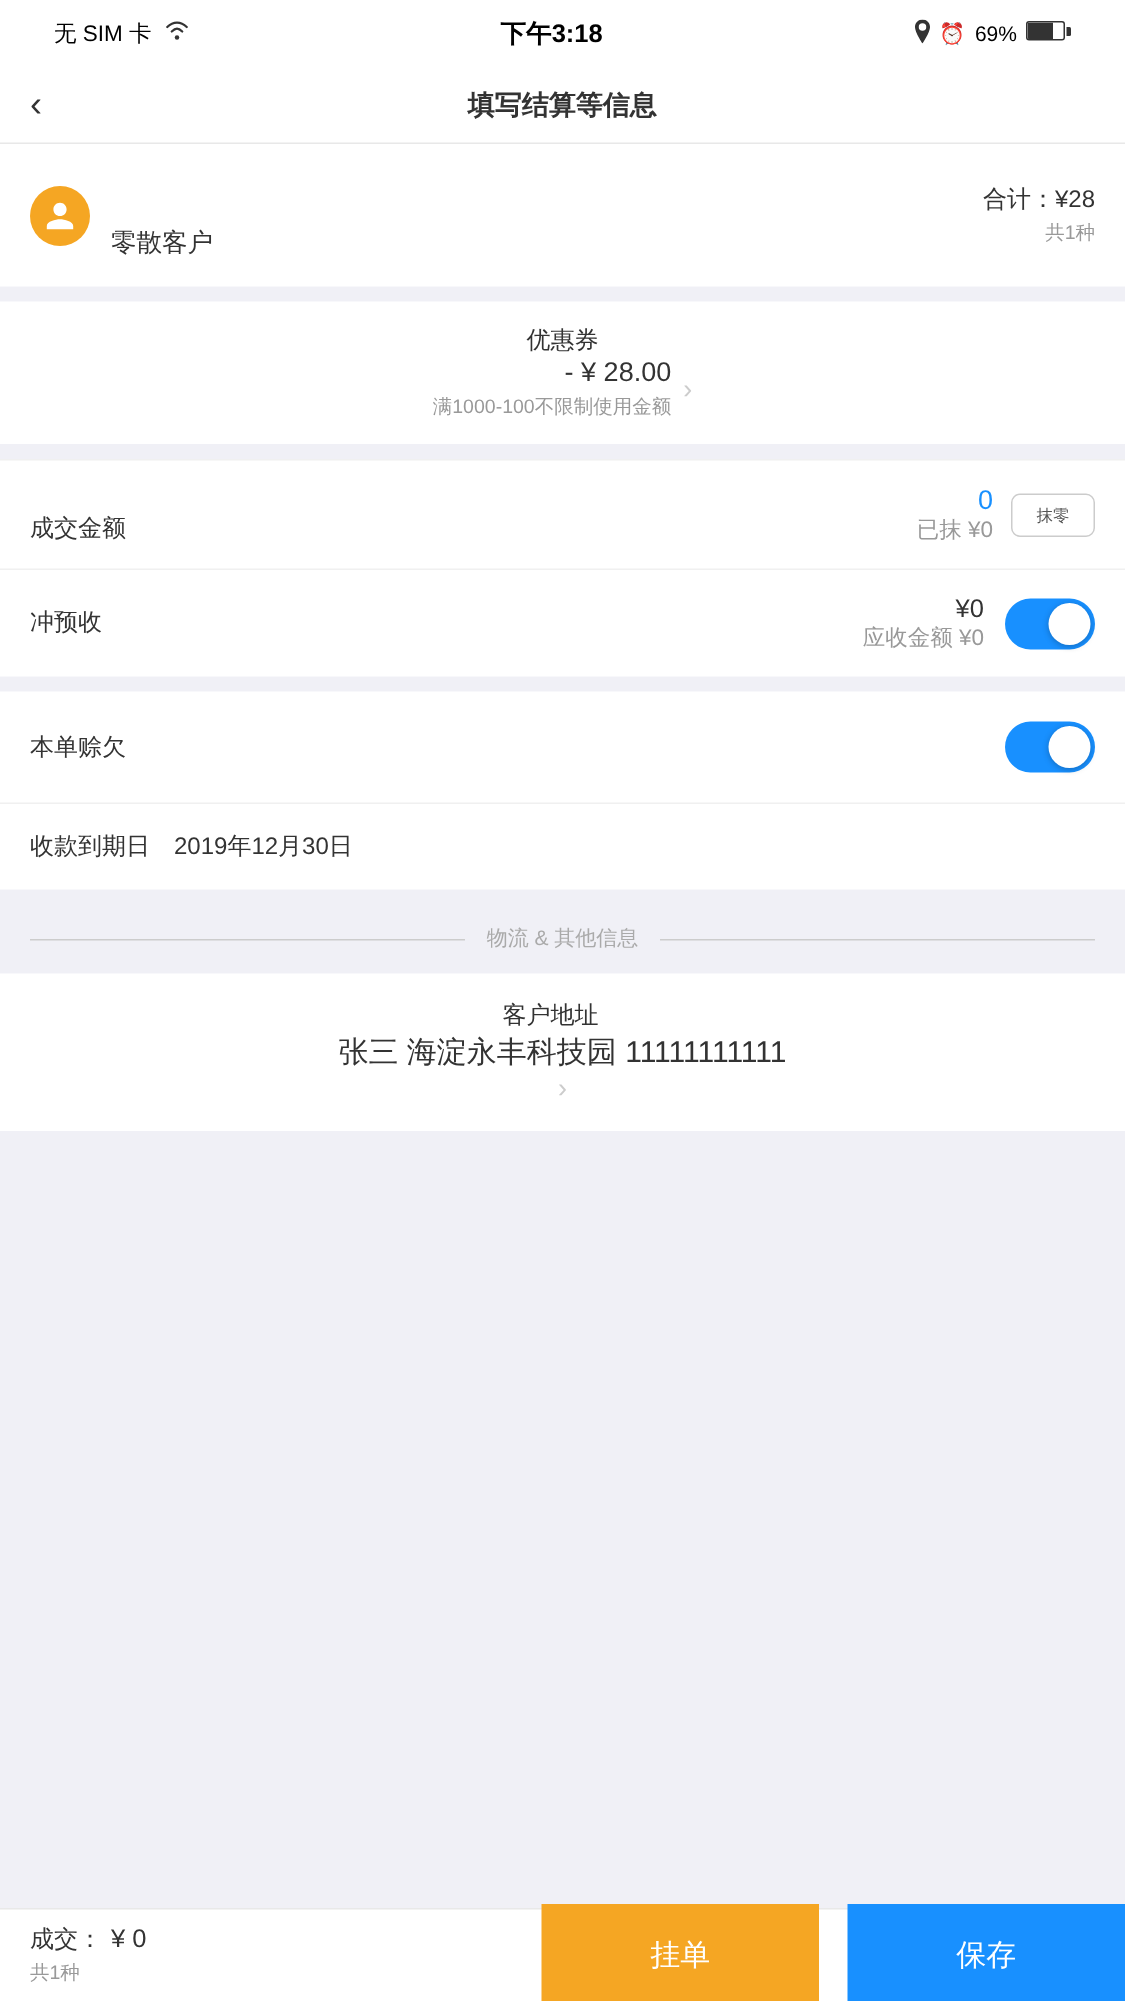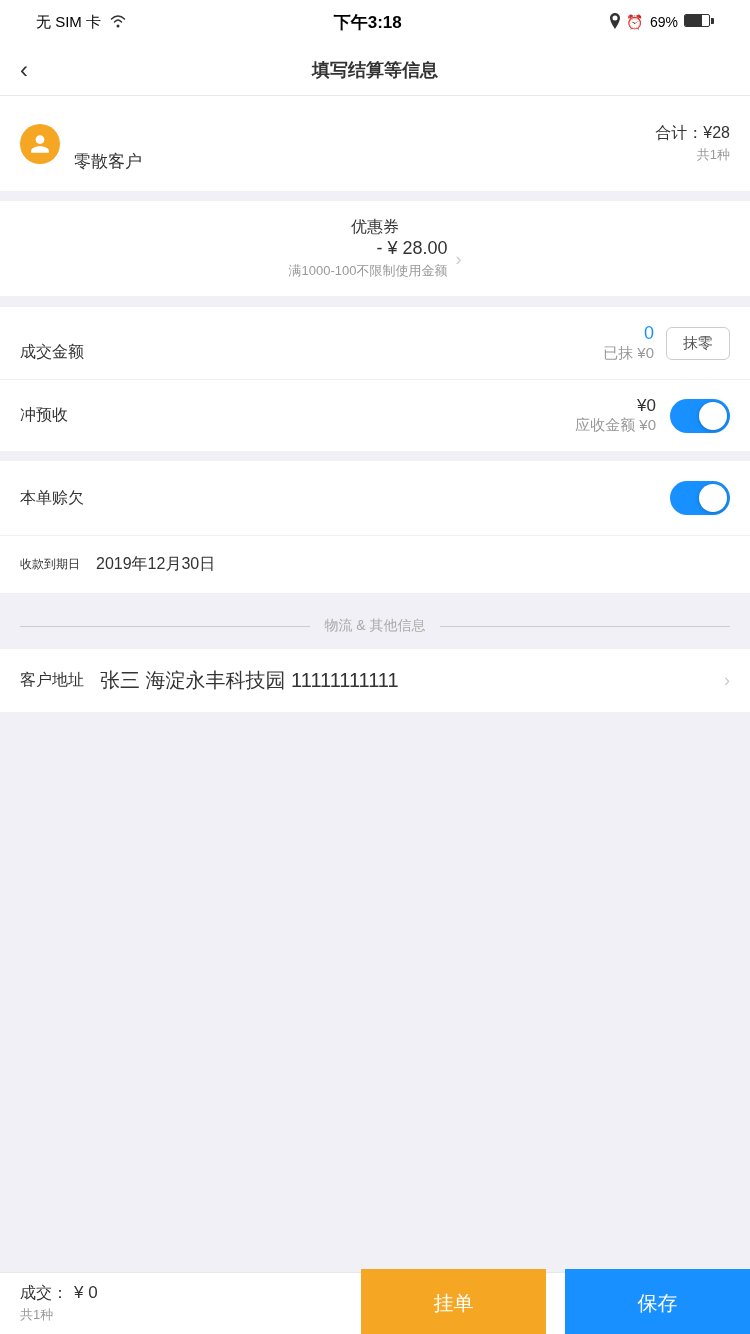--- a/index.html
+++ b/index.html
@@ -91,21 +91,21 @@
     .row-value-blue { font-size: 18px; color: #1890ff; font-weight: 500; }
     .row-value-discount { font-size: 18px; color: #333; font-weight: 500; }
     .row-sub { font-size: 13px; color: #999; margin-top: 3px; }
     .row-chevron { color: #ccc; font-size: 18px; margin-left: 8px; }
 
     
     .round-btn {
       border: 1px solid #ccc;
       border-radius: 6px;
       padding: 6px 16px;
-      font-size: 15px;
+      font-size: 11px;
       color: #555;
       background: #fff;
       cursor: pointer;
       margin-left: 12px;
     }
 
     .amount-row {
       display: flex;
       align-items: flex-end;
       justify-content: space-between;
@@ -154,21 +154,21 @@
     }
     .she-label { font-size: 16px; color: #333; }
 
     
     .date-row {
       display: flex;
       align-items: center;
       padding: 18px 20px;
       border-top: 1px solid #f0f0f0;
     }
-    .date-label { font-size: 12px; color: #333; margin-right: 16px; }
+    .date-label { font-size: 16px; color: #333; margin-right: 16px; }
     .date-value { font-size: 16px; color: #333; }
 
     
     .logistics-header {
       background: #f0f0f6;
       padding: 14px 20px;
       display: flex;
       align-items: center;
       justify-content: center;
     }
@@ -182,20 +182,21 @@
       color: #aaa;
       margin: 0 14px;
     }
 
     
     .address-row {
       display: flex;
       align-items: center;
       justify-content: space-between;
       padding: 18px 20px;
+      flex-direction: column;
     }
     .address-label { font-size: 16px; color: #333; flex-shrink: 0; margin-right: 16px; }
     .address-value { font-size: 20px; color: #333; flex: 1; }
     .address-chevron { color: #ccc; font-size: 18px; }
 
     
     .empty-space {
       background: #f0f0f6;
       height: 200px;
     }

